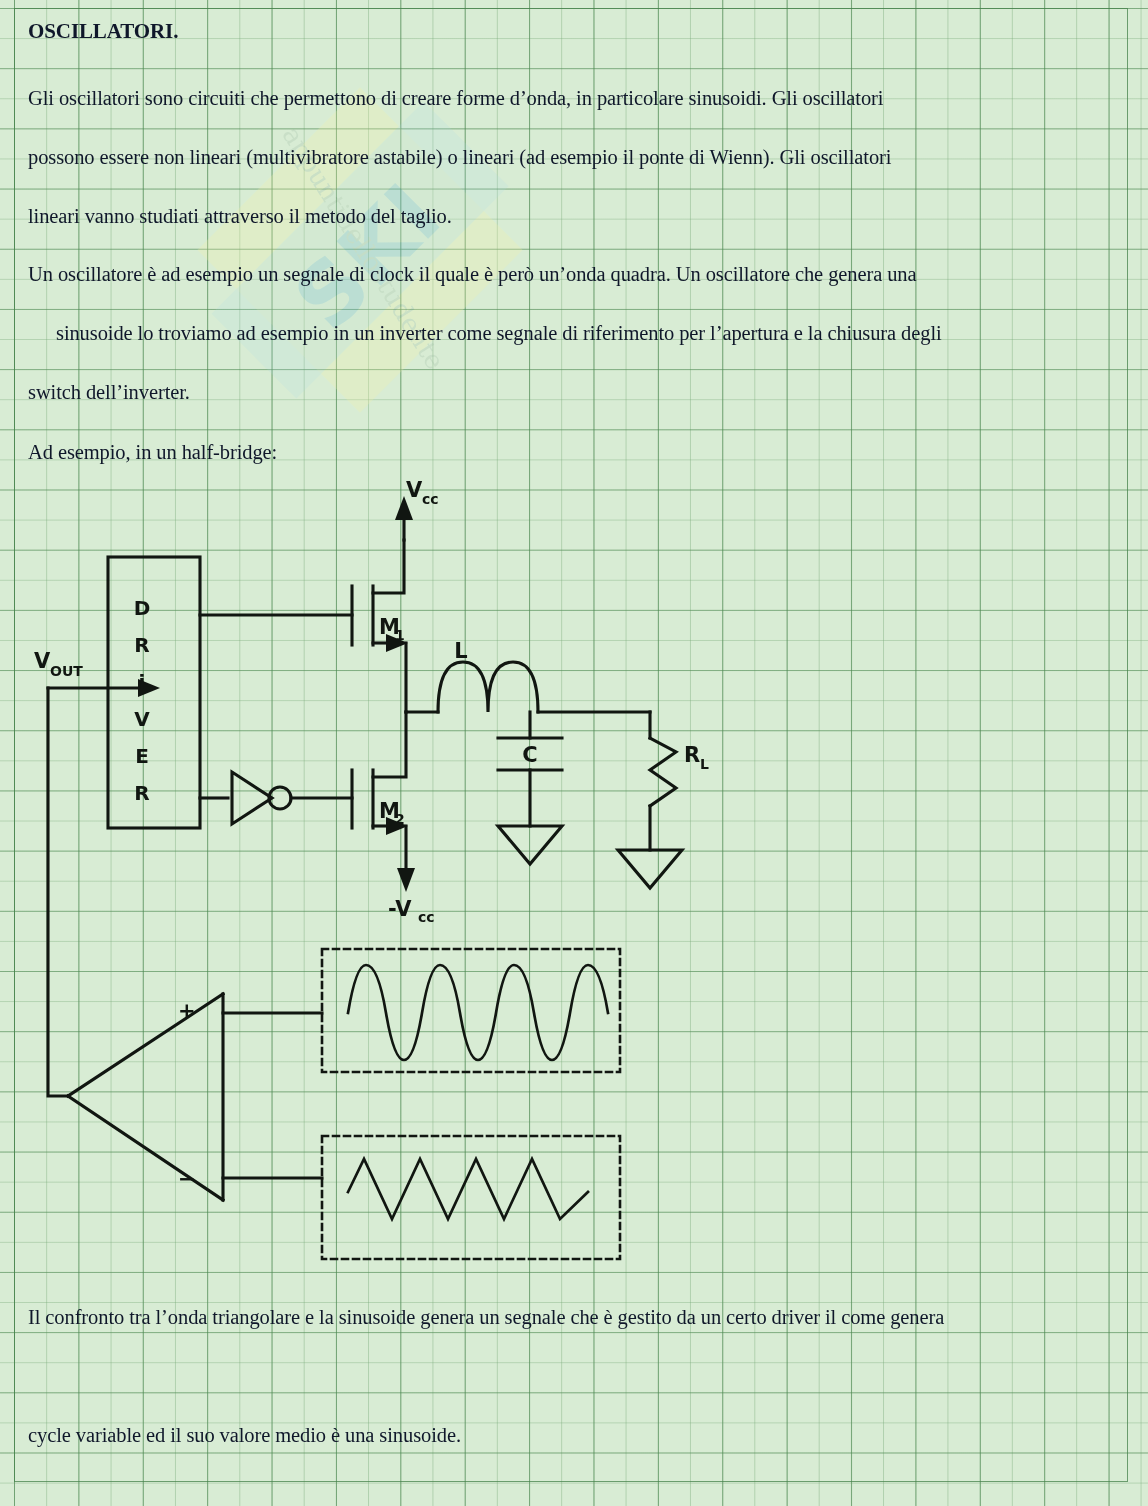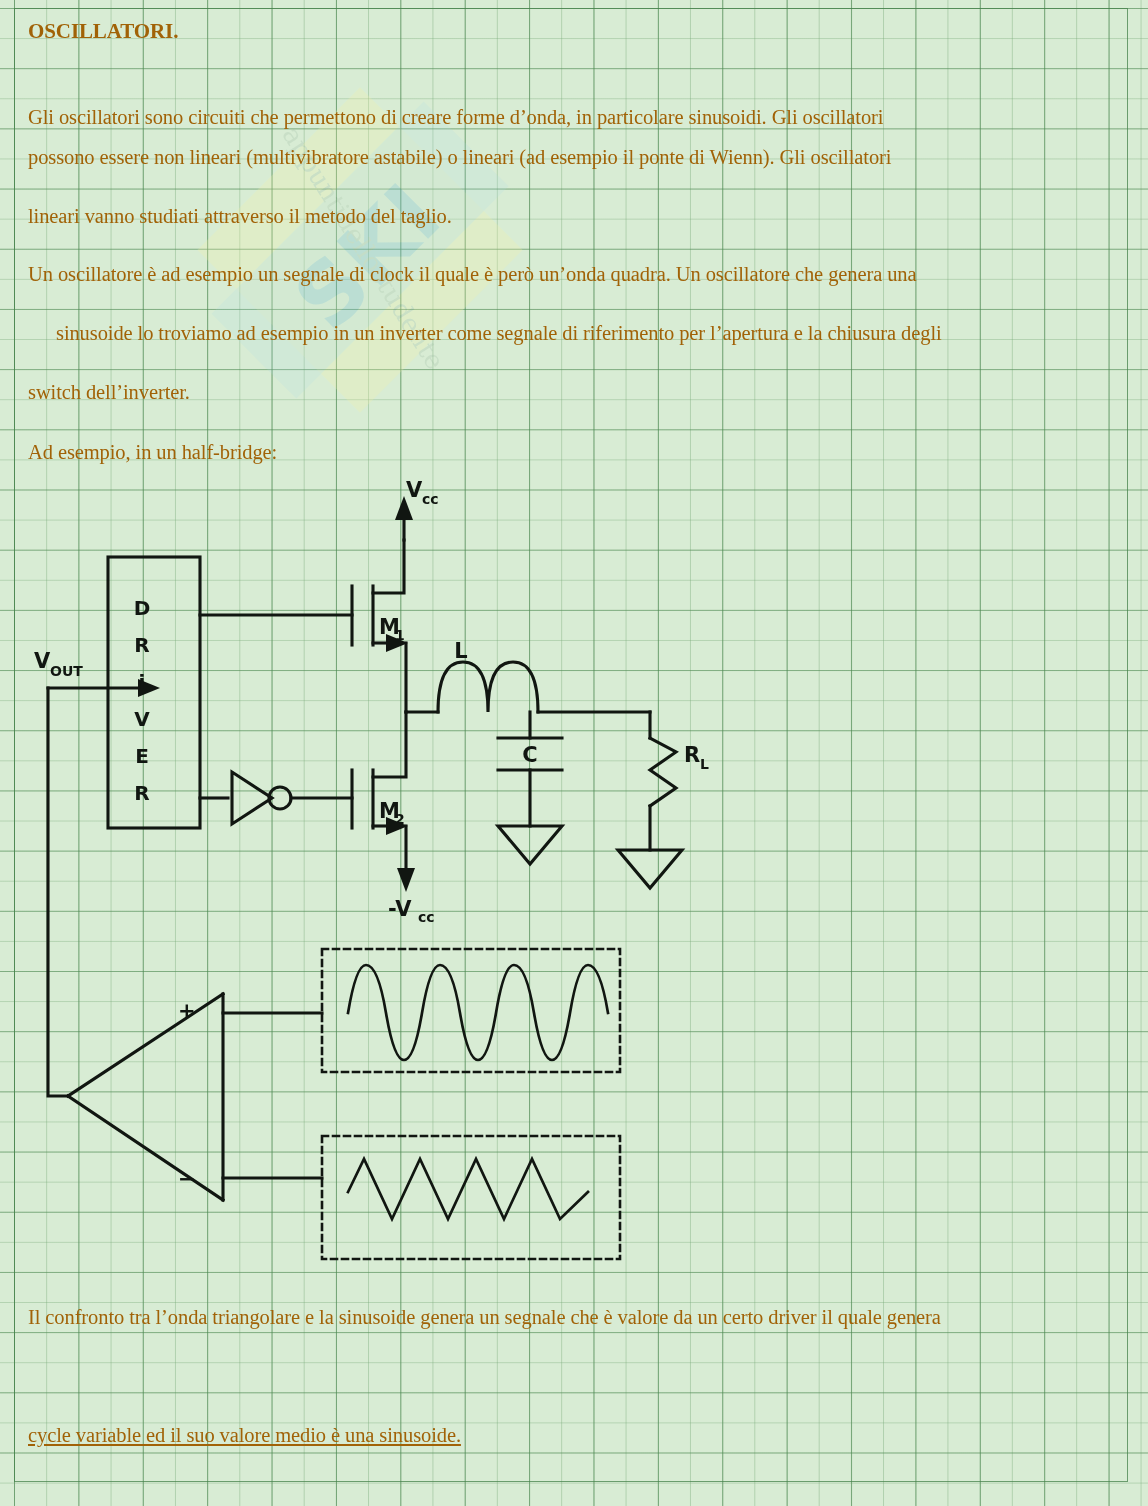--- a/index.html
+++ b/index.html
@@ -47,21 +47,21 @@
   #watermark {
     position: absolute;
     left: 150px; top: 40px;
     width: 420px; height: 420px;
     opacity: 0.30;
     pointer-events: none;
   }
   
   .txt {
     position: absolute;
-    color: #a16207;
+    color: #0f172a;
     font-family: "Liberation Serif", serif;
     font-size: 20.5px;
     letter-spacing: -0.1px;
     white-space: nowrap;
   }
   .heading {
     font-weight: bold;
     font-size: 21px;
   }
   
@@ -105,30 +105,30 @@
       <rect x="60" y="150" width="300" height="120" fill="#a9d8e8" opacity="0.55"></rect>
       <text x="210" y="250" text-anchor="middle" font-family="DejaVu Sans, sans-serif" font-size="86" font-weight="bold" fill="#5fb4d4" opacity="0.75">SKI</text>
     </g>
     <g transform="rotate(58 210 210)">
       <text x="210" y="215" text-anchor="middle" font-family="DejaVu Serif, serif" font-size="26" fill="#9ab9a2" opacity="0.8">appuntidellostudente</text>
     </g>
   </svg>
 
   <div class="txt heading" style="left:28px; top:19px;">OSCILLATORI.</div>
 
-  <div class="txt" style="left:28px; top:87px;margin-top:19px;">Gli oscillatori sono circuiti che permettono di creare forme d’onda, in particolare sinusoidi. Gli oscillatori</div>
+  <div class="txt" style="left:28px; top:87px;">Gli oscillatori sono circuiti che permettono di creare forme d’onda, in particolare sinusoidi. Gli oscillatori</div>
   <div class="txt" style="left:28px; top:146px;">possono essere non lineari (multivibratore astabile) o lineari (ad esempio il ponte di Wienn). Gli oscillatori</div>
   <div class="txt" style="left:28px; top:205px;">lineari vanno studiati attraverso il metodo del taglio.</div>
   <div class="txt" style="left:28px; top:263px;">Un oscillatore è ad esempio un segnale di clock il quale è però un’onda quadra. Un oscillatore che genera una</div>
   <div class="txt" style="left:28px; top:322px;margin-left:28px;">sinusoide lo troviamo ad esempio in un inverter come segnale di riferimento per l’apertura e la chiusura degli</div>
   <div class="txt" style="left:28px; top:381px;text-align:center;">switch dell’inverter.</div>
   <div class="txt" style="left:28px; top:441px;">Ad esempio, in un half-bridge:</div>
 
-  <div class="txt" style="left:28px; top:1306px;">Il confronto tra l’onda triangolare e la sinusoide genera un segnale che è valore da un certo driver il quale genera</div>
-  <div class="txt" style="left:28px; top:1424px;text-decoration:underline;">cycle variable ed il suo valore medio è una sinusoide.</div>
+  <div class="txt" style="left:28px; top:1306px;">Il confronto tra l’onda triangolare e la sinusoide genera un segnale che è gestito da un certo driver il come genera</div>
+  <div class="txt" style="left:28px; top:1424px;">cycle variable ed il suo valore medio è una sinusoide.</div>
 
   <svg id="circuit" viewBox="0 0 1148 1506">
     <g fill="none" stroke="#111611" stroke-width="3.1" stroke-linecap="square" stroke-linejoin="miter">
 
       <rect x="108" y="557" width="92" height="271"></rect>
 
       <path d="M 48 688 L 155 688" stroke="none"></path>
       <path d="M 48 688 L 138 688"></path>
       <polygon points="138,679 160,688 138,697" fill="#111611" stroke="none"></polygon>
 

